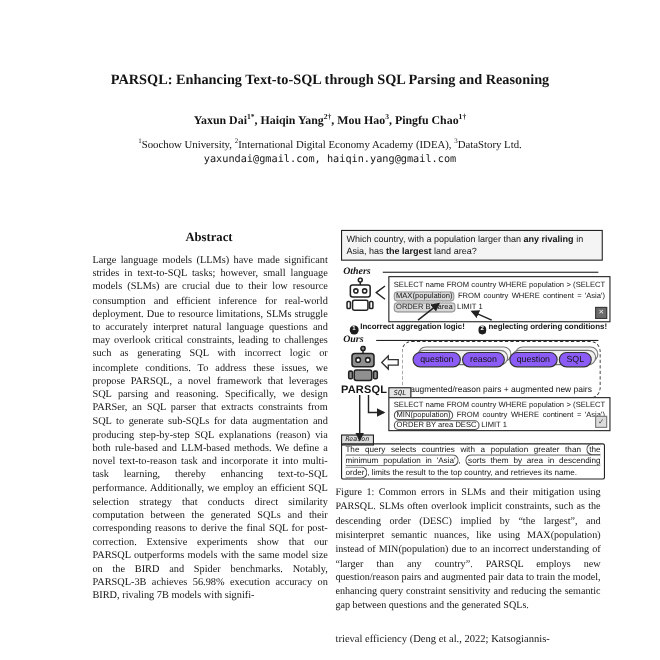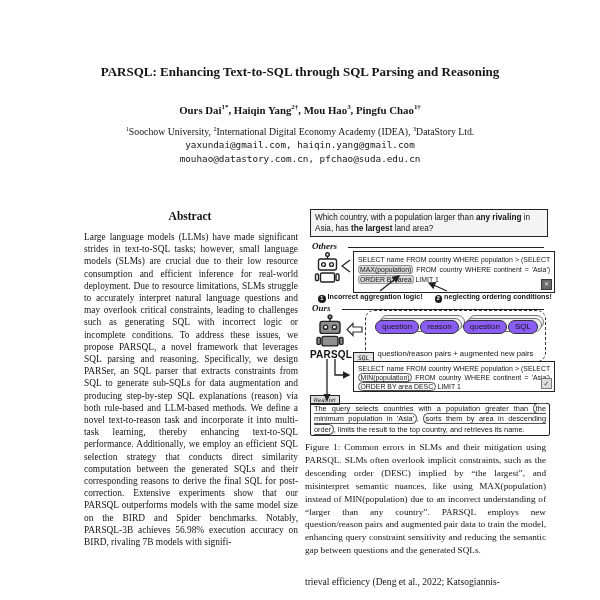--- a/index.html
+++ b/index.html
@@ -67,24 +67,23 @@
   
   .fig-caption{left:305px;top:441px;width:241px;font-size:9.2px;line-height:12.9px;text-align:justify;}
   .col2-text{left:305px;top:575px;width:241px;font-size:9.6px;line-height:13px;}
 </style>
 </head>
 <body>
 
 <div class="page">
 
   <div class="abs title">PARSQL: Enhancing Text-to-SQL through SQL Parsing and Reasoning</div>
-  <div class="abs authors"><span>Ours Dai</span><span class="seg-sup">1*</span><span>,  </span><span>Haiqin Yang</span><span class="seg-sup">2†</span><span>, </span><span>Mou Hao</span><span class="seg-sup">3</span><span>, </span><span>Pingfu Chao</span><span class="seg-sup">1†</span></div>
+  <div class="abs authors"><span>Yaxun Dai</span><span class="seg-sup">1*</span><span>,  </span><span>Haiqin Yang</span><span class="seg-sup">2†</span><span>, </span><span>Mou Hao</span><span class="seg-sup">3</span><span>, </span><span>Pingfu Chao</span><span class="seg-sup">1†</span></div>
   <div class="abs affil"><span class="seg-sup">1</span><span>Soochow University, </span><span class="seg-sup">2</span><span>International Digital Economy Academy (IDEA), </span><span class="seg-sup">3</span><span>DataStory Ltd.</span></div>
   <div class="abs email email1">yaxundai@gmail.com,  haiqin.yang@gmail.com</div>
-  <div class="abs email email2">mouhao@datastory.com.cn,  pfchao@suda.edu.cn</div>
 
   <div class="abs abstract-head">Abstract</div>
   <div class="abs abstract-body">Large language models (LLMs) have made significant strides in text-to-SQL tasks; however, small language models (SLMs) are crucial due to their low resource consumption and efficient inference for real-world deployment. Due to resource limitations, SLMs struggle to accurately interpret natural language questions and may overlook critical constraints, leading to challenges such as generating SQL with incorrect logic or incomplete conditions. To address these issues, we propose PARSQL, a novel framework that leverages SQL parsing and reasoning. Specifically, we design PARSer, an SQL parser that extracts constraints from SQL to generate sub-SQLs for data augmentation and producing step-by-step SQL explanations (reason) via both rule-based and LLM-based methods. We define a novel text-to-reason task and incorporate it into multi-task learning, thereby enhancing text-to-SQL performance. Additionally, we employ an efficient SQL selection strategy that conducts direct similarity computation between the generated SQLs and their corresponding reasons to derive the final SQL for post-correction. Extensive experiments show that our PARSQL outperforms models with the same model size on the BIRD and Spider benchmarks. Notably, PARSQL-3B achieves 56.98% execution accuracy on BIRD, rivaling 7B models with signifi-</div>
 
   <div class="abs figure">
 
     <div class="abs qbox"><span>Which country, with a population larger than </span><span class="seg-b">any rivaling</span><span> in Asia, has </span><span class="seg-b">the largest</span><span> land area?</span></div>
 
     <div class="abs group-label others-label">Others</div>
     <div class="abs others-rule"></div>
@@ -145,21 +144,21 @@
       <div class="pills-row">
         <span class="stack">
             <span class="pill">question</span>
             <span class="pill">reason</span>
           </span>
         <span class="stack">
             <span class="pill">question</span>
             <span class="pill">SQL</span>
           </span>
       </div>
-      <div class="pairs-caption">question/reason pairs + augmented new pairs</div>
+      <div class="pairs-caption">augmented/reason pairs + augmented new pairs</div>
     </div>
 
     <div class="abs tab sql-tab">SQL</div>
     <div class="abs sqlbox sqlbox2">
       <span><span>SELECT name FROM country WHERE population &gt; (SELECT </span><span class="seg-box">MIN(population)</span><span> FROM country WHERE continent = 'Asia') </span><span class="seg-box">ORDER BY area DESC</span><span> LIMIT 1</span></span>
       <span class="badge badge-ok">✓</span>
     </div>
 
     <div class="abs tab reason-tab">Reason</div>
     <div class="abs reasonbox"><span>The query selects countries with a population greater than </span><span class="seg-box">the minimum population in 'Asia'</span><span>, </span><span class="seg-box">sorts them by area in descending order</span><span>, limits the result to the top country, and retrieves its name.</span></div>

